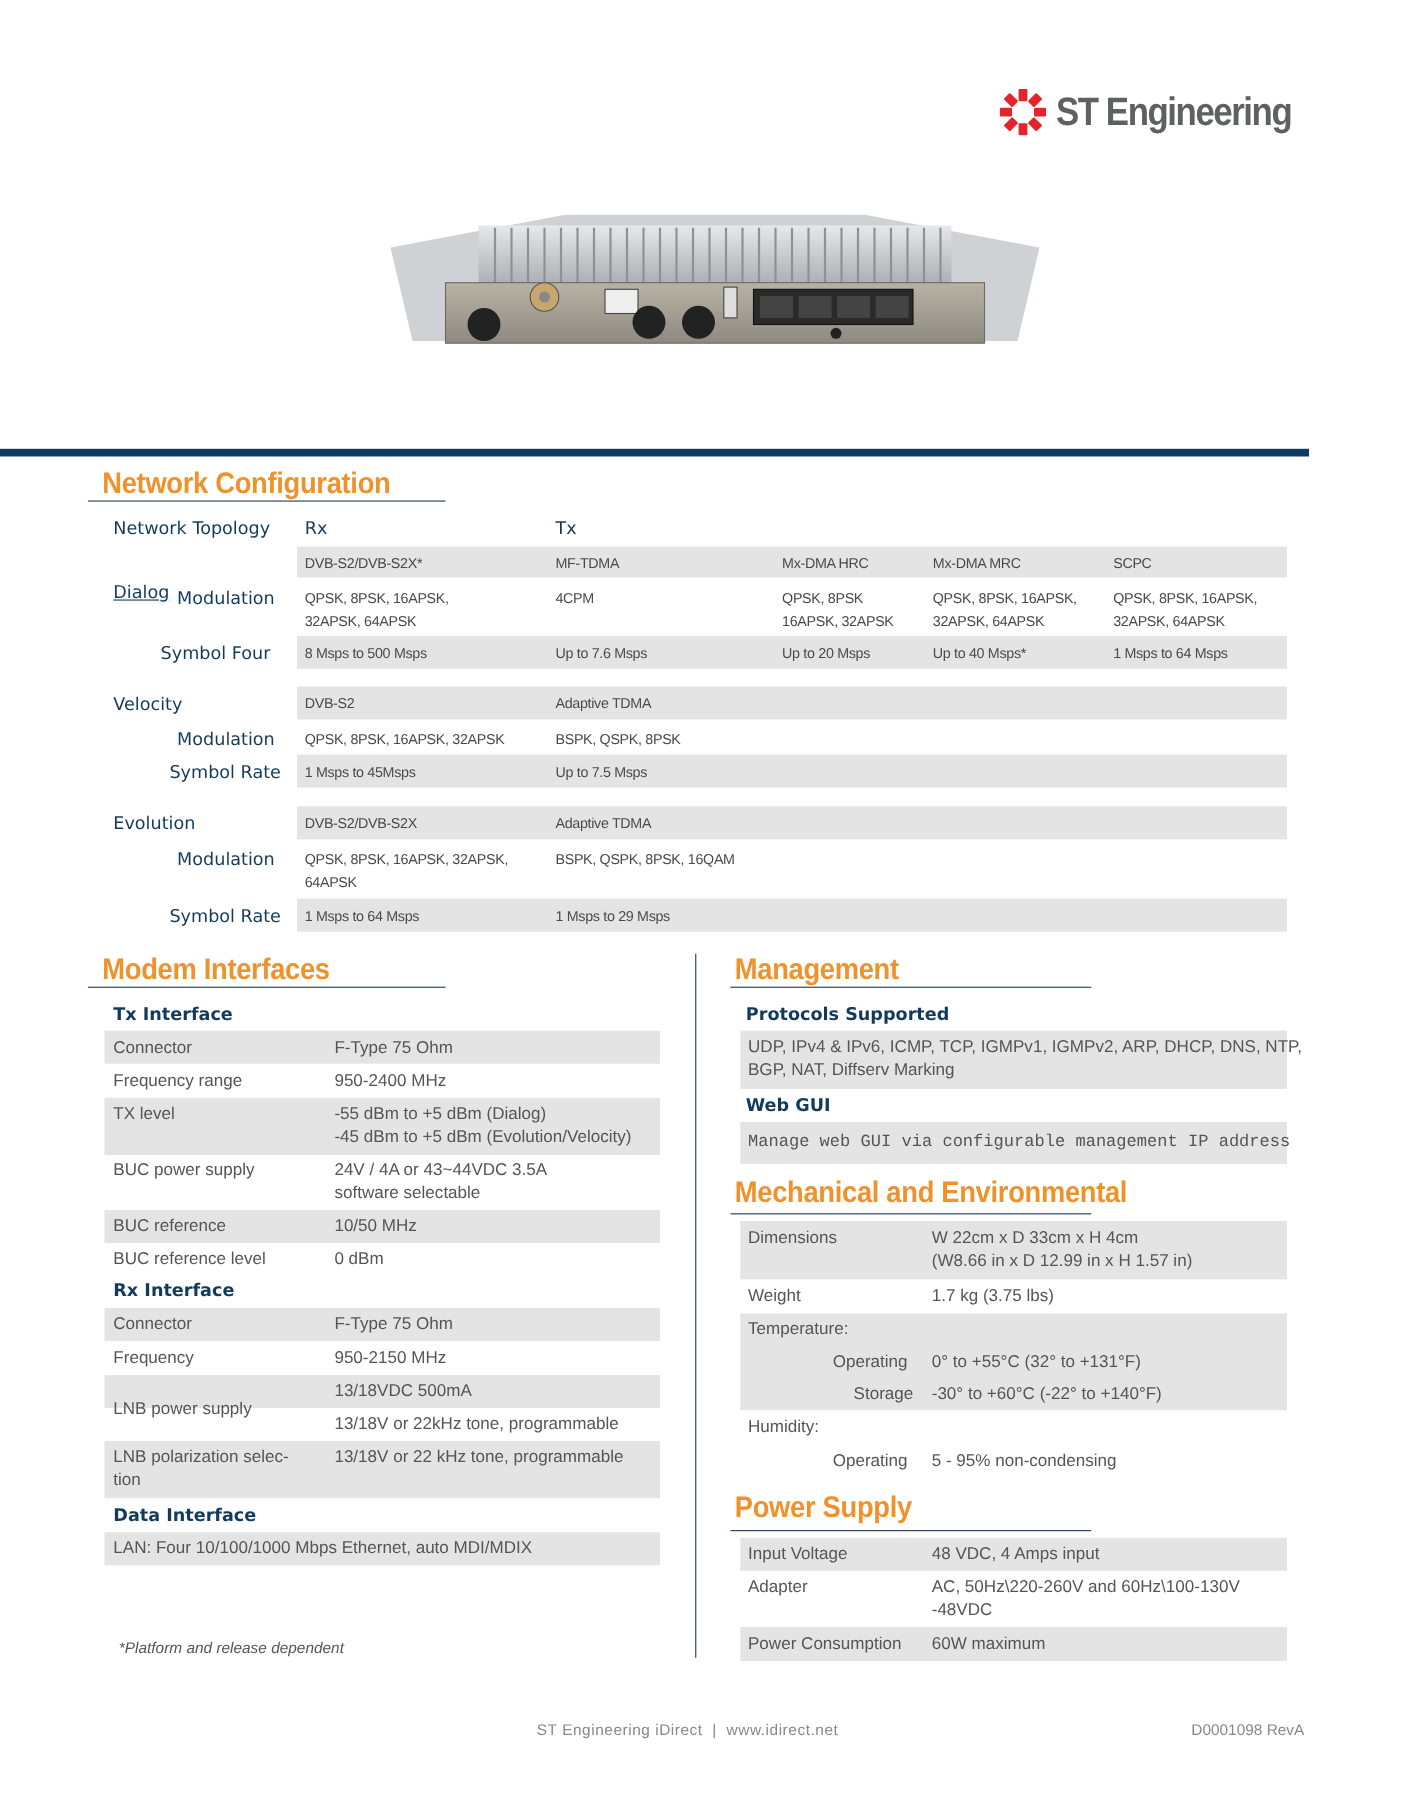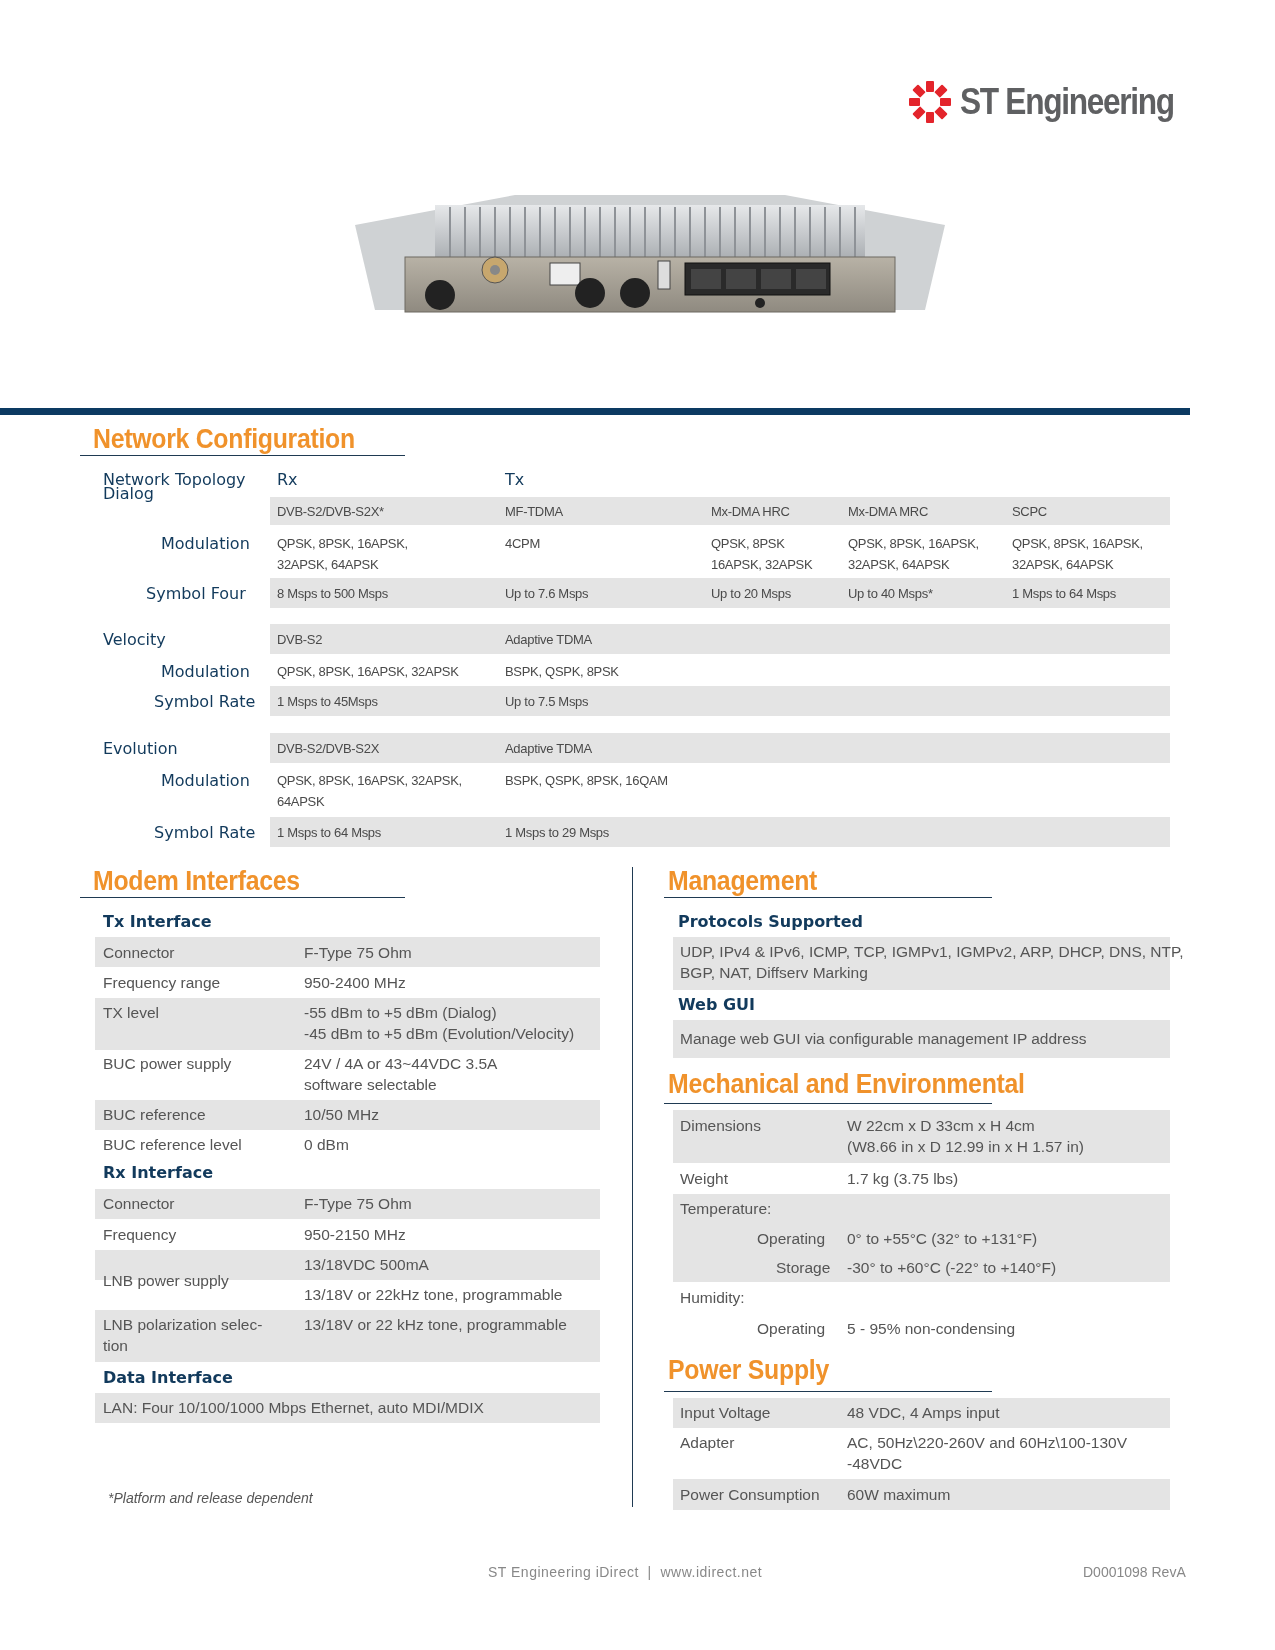--- a/index.html
+++ b/index.html
@@ -125,21 +125,21 @@
 <div class="abs topbar"></div>
 
 <div class="abs sec-title" style="left:93px; top:424px;">Network Configuration</div>
 <div class="abs sec-rule" style="left:80px; top:455px; width:325px;"></div>
 
 <div class="nc-label" style="left:103px; top:470px; font-weight:normal;">Network Topology</div>
 <div class="nc-label" style="left:277px; top:470px;">Rx</div>
 <div class="nc-label" style="left:505px; top:470px;">Tx</div>
 
 <div class="nc-row shade" style="top:497px; height:28px;"></div>
-<div class="nc-label" style="left:103px; top:484px;">Dialog</div>
+<div class="nc-label" style="left:103px; top:529px;text-decoration:underline;">Dialog</div>
 <div class="nc-cell" style="left:277px; top:501px;">DVB-S2/DVB-S2X*</div>
 <div class="nc-cell" style="left:505px; top:501px;">MF-TDMA</div>
 <div class="nc-cell" style="left:711px; top:501px;">Mx-DMA HRC</div>
 <div class="nc-cell" style="left:848px; top:501px;">Mx-DMA MRC</div>
 <div class="nc-cell" style="left:1012px; top:501px;">SCPC</div>
 
 <div class="nc-label" style="left:161px; top:534px;">Modulation</div>
 <div class="nc-cell" style="left:277px; top:533px; white-space:pre;">QPSK, 8PSK, 16APSK,
 32APSK, 64APSK</div>
 <div class="nc-cell" style="left:505px; top:533px; white-space:pre;">4CPM</div>
@@ -245,21 +245,21 @@
 <div class="abs sec-title" style="left:668px; top:866px;">Management</div>
 <div class="abs sec-rule" style="left:664px; top:897px; width:328px;"></div>
 
 <div class="abs sub-title" style="left:678px; top:912px;">Protocols Supported</div>
 <div class="spec-row shade" style="left:673px; top:937px; width:497px; height:53px;"></div>
 <div class="spec-v" style="left:680px; top:941px; white-space:pre;">UDP, IPv4 &amp; IPv6, ICMP, TCP, IGMPv1, IGMPv2, ARP, DHCP, DNS, NTP,
 BGP, NAT, Diffserv Marking</div>
 
 <div class="abs sub-title" style="left:678px; top:995px;">Web GUI</div>
 <div class="spec-row shade" style="left:673px; top:1020px; width:497px; height:38px;"></div>
-<div class="spec-v" style="left:680px; top:1028px;">Manage web GUI via configurable management IP address</div>
+<div class="spec-v" style="left:680px; top:1028px;font-family:Liberation Mono, monospace;">Manage web GUI via configurable management IP address</div>
 
 <div class="abs sec-title" style="left:668px; top:1069px;">Mechanical and Environmental</div>
 <div class="abs sec-rule" style="left:664px; top:1103px; width:328px;"></div>
 
 <div class="spec-row shade" style="left:673px; top:1110px; width:497px; height:53px;"></div>
 <div class="spec-k" style="left:680px; top:1115px;">Dimensions</div>
 <div class="spec-v" style="left:847px; top:1115px; white-space:pre;">W 22cm x D 33cm x H 4cm
 (W8.66 in x D 12.99 in x H 1.57 in)</div>
 
 <div class="spec-k" style="left:680px; top:1168px;">Weight</div>

